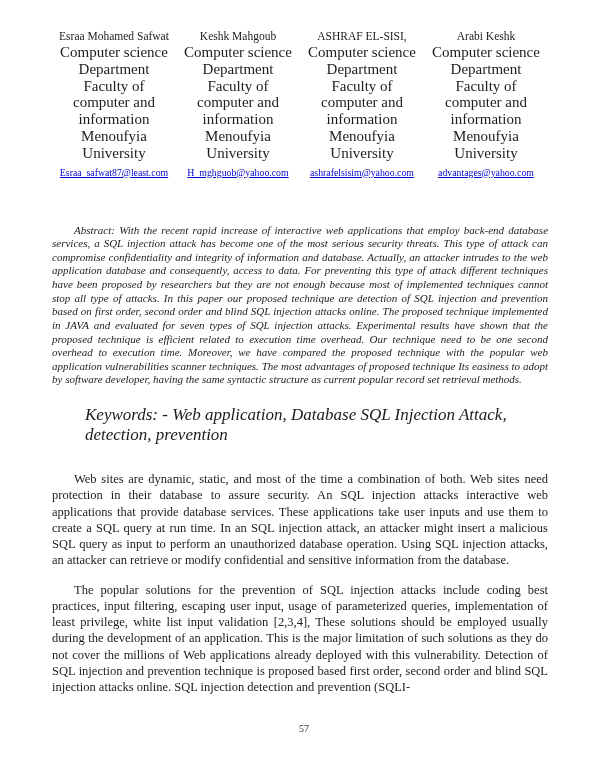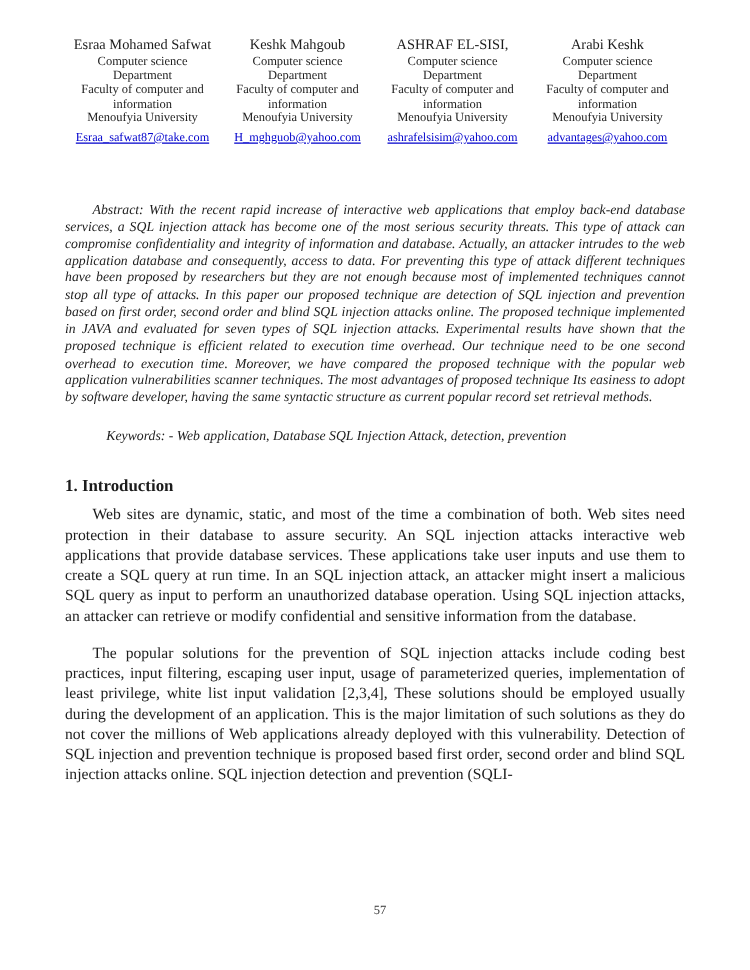--- a/index.html
+++ b/index.html
@@ -38,21 +38,21 @@
   .author-col {
     flex: 1 1 0;
     text-align: center;
     padding: 0 4px;
   }
   .author-name {
     font-size: 11.5px;
     margin-bottom: 2px;
   }
   .author-line {
-    font-size: 10px;
+    font-size: 15px;
     line-height: 1.12;
   }
   .author-email {
     display: inline-block;
     font-size: 9.8px;
     margin-top: 2px;
     color: #0000cc;
     text-decoration: underline;
     cursor: pointer;
     word-break: break-all;
@@ -61,21 +61,21 @@
     font-style: italic;
     font-size: 11px;
     line-height: 1.24;
     text-align: justify;
     margin-bottom: 18px;
     font-family: Liberation Serif, serif;
   }
   .abstract .indent { display: inline-block; width: 22px; }
   .keywords {
     font-style: italic;
-    font-size: 11px;
+    font-size: 17px;
     padding-left: 33px;
     margin-bottom: 26px;
   }
   .section-heading {
     font-size: 13.5px;
     font-weight: bold;
     margin-bottom: 6px;
   }
   .body-para {
     font-size: 12.5px;
@@ -100,21 +100,21 @@
 <div class="page">
 
 
 
   <div class="authors">
     <div class="author-col">
       <div class="author-name">Esraa Mohamed Safwat</div>
       <div class="author-line">Computer science Department</div>
       <div class="author-line">Faculty of computer and information</div>
       <div class="author-line">Menoufyia University</div>
-      <span class="author-email">Esraa_safwat87@take.com</span>
+      <span class="author-email">Esraa_safwat87@least.com</span>
     </div>
     <div class="author-col">
       <div class="author-name">Keshk Mahgoub</div>
       <div class="author-line">Computer science Department</div>
       <div class="author-line">Faculty of computer and information</div>
       <div class="author-line">Menoufyia University</div>
       <span class="author-email">H_mghguob@yahoo.com</span>
     </div>
     <div class="author-col">
       <div class="author-name">ASHRAF EL-SISI,</div>
@@ -129,21 +129,20 @@
       <div class="author-line">Faculty of computer and information</div>
       <div class="author-line">Menoufyia University</div>
       <span class="author-email">advantages@yahoo.com</span>
     </div>
   </div>
 
   <div class="abstract"><span class="indent"></span><span>Abstract:</span> <span>With the recent rapid increase of interactive web applications that employ back-end database services, a SQL injection attack has become one of the most serious security threats. This type of attack can compromise confidentiality and integrity of information and database. Actually, an attacker intrudes to the web application database and consequently, access to data. For preventing this type of attack different techniques have been proposed by researchers but they are not enough because most of implemented techniques cannot stop all type of attacks.  In this paper our proposed technique are detection of SQL injection and prevention based on first order, second order and blind SQL injection attacks online. The proposed technique implemented in JAVA and evaluated for seven types of SQL injection attacks. Experimental results have shown that the proposed technique is efficient related to execution time overhead. Our technique need to be one second overhead to execution time. Moreover, we have compared the proposed technique with the popular web application vulnerabilities scanner techniques. The most advantages of proposed technique Its easiness to adopt by software developer, having the same syntactic structure as current popular record set retrieval methods.</span></div>
 
   <div class="keywords">Keywords: - Web application, Database SQL Injection Attack, detection, prevention</div>
 
-  <div class="section-heading">1. Introduction</div>
 
   <div class="body-para">Web sites are dynamic, static, and most of the time a combination of both. Web sites need protection in their database to assure security. An SQL injection attacks interactive web applications that provide database services. These applications take user inputs and use them to create a SQL query at run time. In an SQL injection attack, an attacker might insert a malicious SQL query as input to perform an unauthorized database operation. Using SQL injection attacks, an attacker can retrieve or modify confidential and sensitive information from the database.</div>
 
   <div class="body-para">The popular solutions  for the prevention of SQL injection attacks include coding best practices, input filtering, escaping user input, usage of parameterized queries, implementation of least privilege, white list input validation [2,3,4], These solutions should be employed usually during the development of an application. This is the major limitation of such solutions as they do not cover the millions of Web applications already deployed with this vulnerability. Detection of SQL injection and prevention technique is proposed based first order, second order and blind SQL injection attacks online.  SQL injection detection and prevention (SQLI-</div>
 
 </div>
 
 <div class="page-number">57</div>
 
 </body></html>

